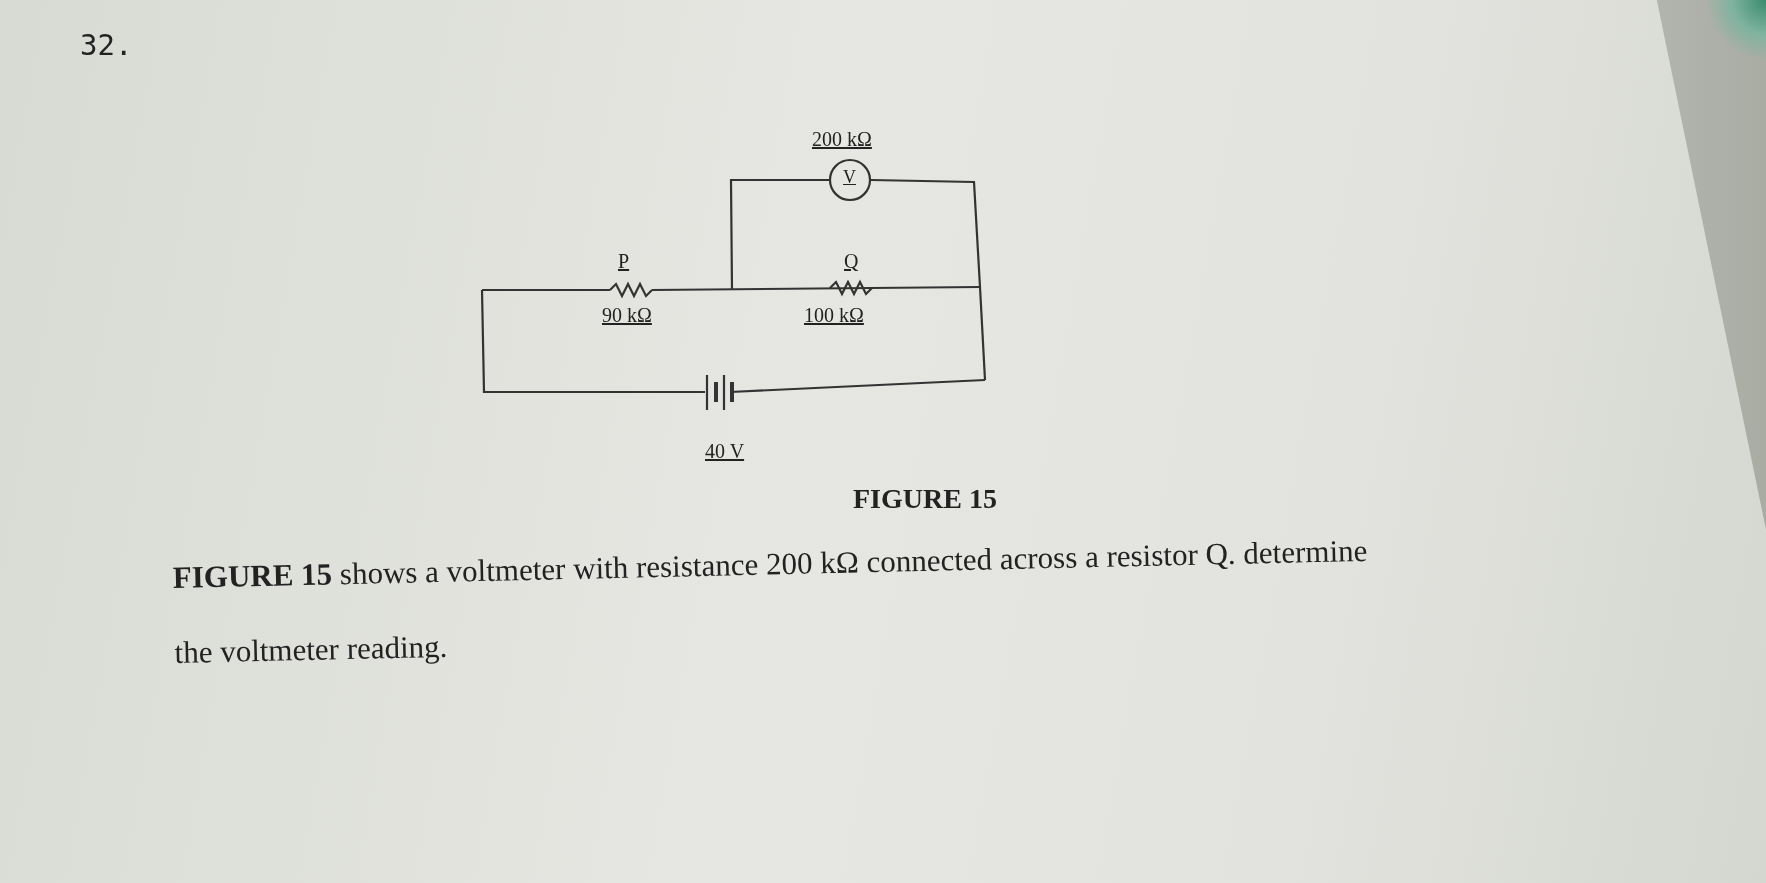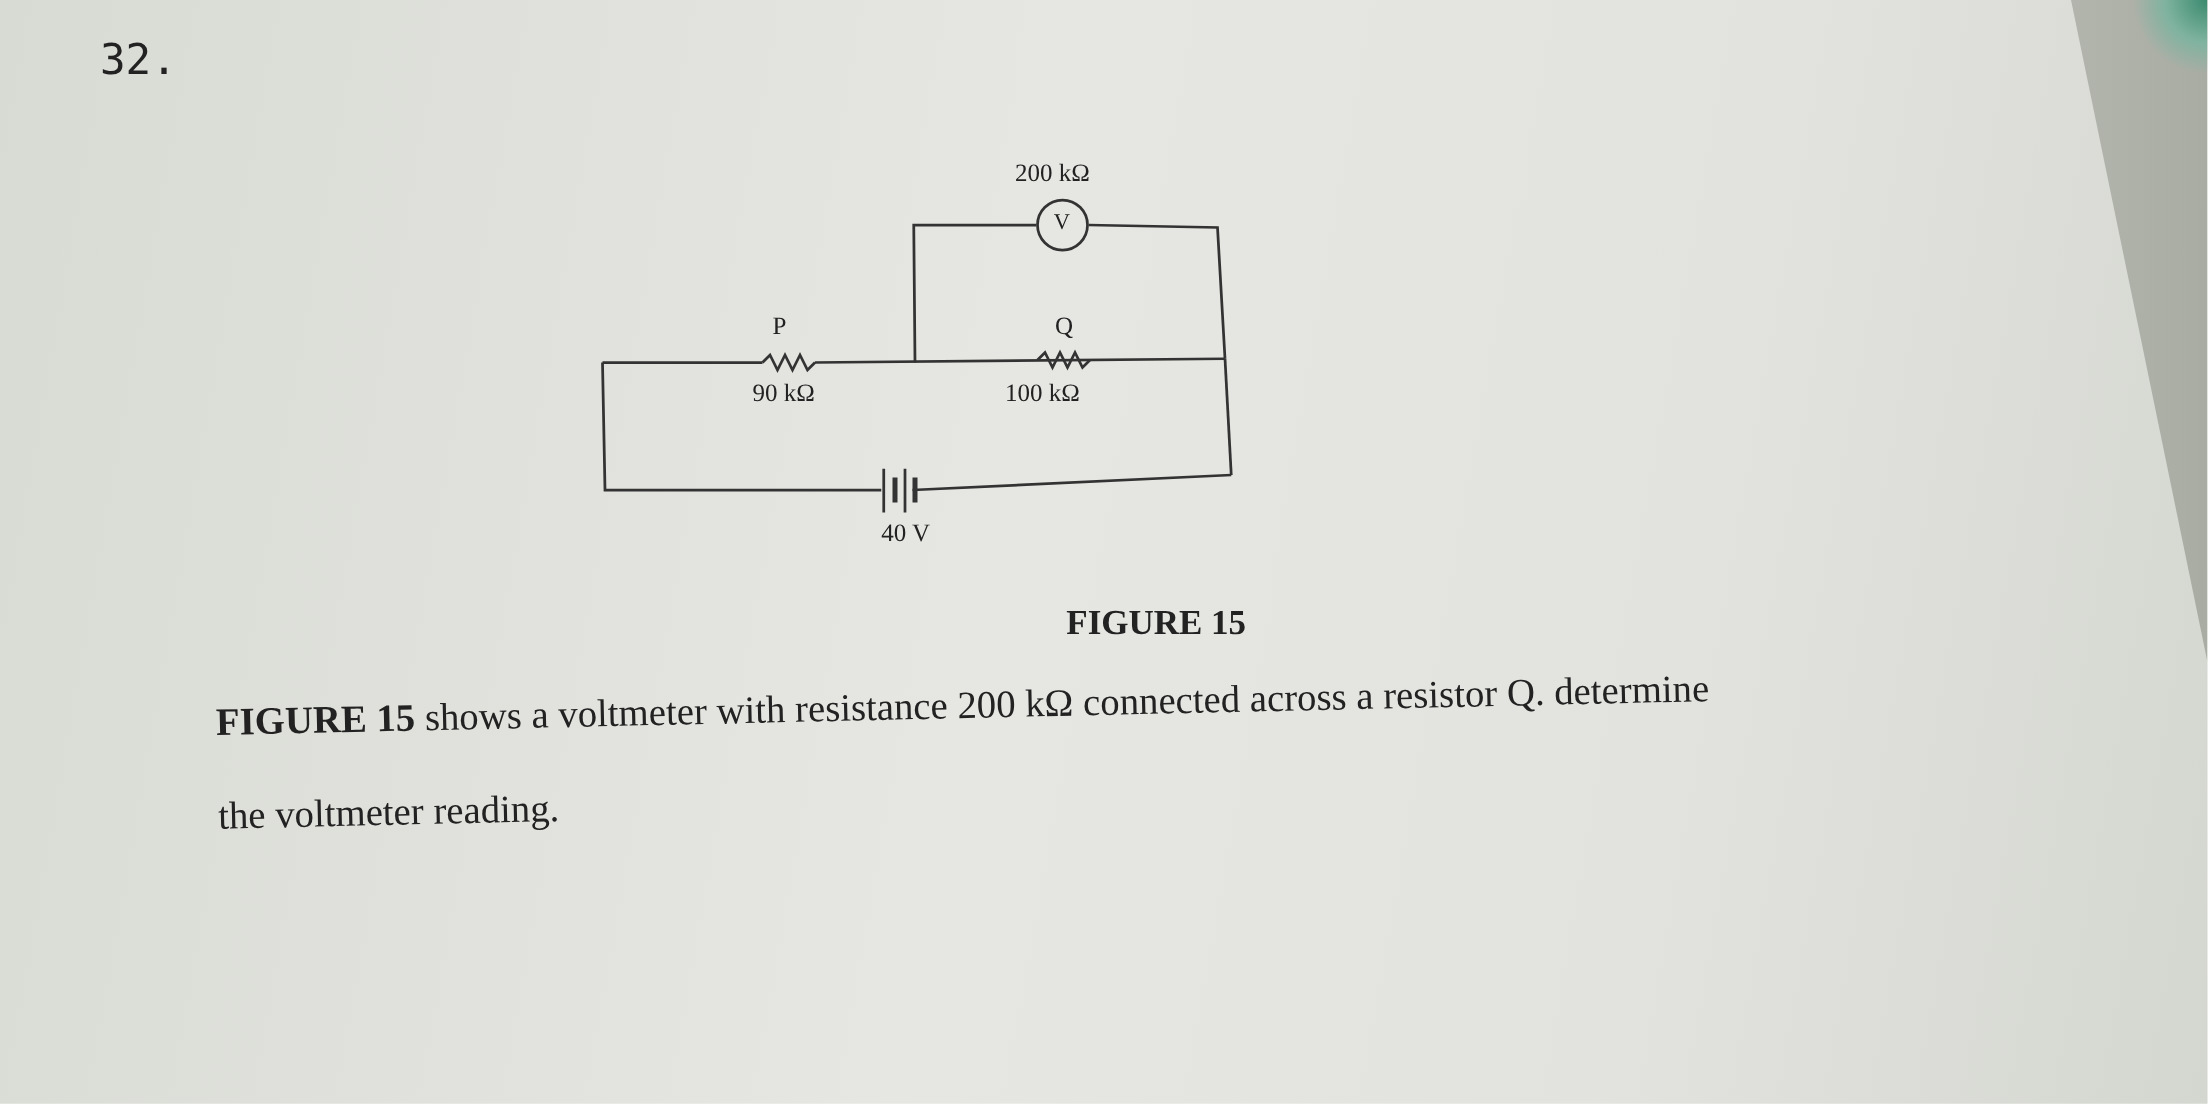--- a/index.html
+++ b/index.html
@@ -3,23 +3,23 @@
 <meta charset="utf-8">
 <style>
   html,body{margin:0;padding:0;}
   body{width:1766px;height:883px;overflow:hidden;position:relative;
     background:linear-gradient(100deg,#d8dad4 0%,#e6e7e2 45%,#e2e3de 75%,#d4d6d0 100%);
     font-family:"Liberation Serif","DejaVu Serif",serif;color:#222;}
   .shadow-strip{position:absolute;right:0;top:0;width:260px;height:883px;
     background:linear-gradient(90deg,#bfc1ba,#a9aca3);clip-path:polygon(58% 0,100% 0,100% 60%);}
   .green-edge{position:absolute;right:0;top:0;width:60px;height:60px;
     background:radial-gradient(circle at 100% 0,#3a8a6e,#7fb3a0 40%,transparent 70%);}
-  .qnum{position:absolute;left:80px;top:28px;font-family:"DejaVu Sans Mono",monospace;font-size:34px;}
+  .qnum{position:absolute;left:80px;top:28px;font-family:"DejaVu Sans Mono",monospace;font-size:29px;}
   .circuit{position:absolute;left:0;top:0;}
-  .lbl{position:absolute;font-size:20px;}
+  .lbl{position:absolute;font-size:20px;text-decoration:underline;}
   .figcap{position:absolute;left:853px;top:483px;font-size:28px;font-weight:bold;}
   .question{position:absolute;left:172px;top:540px;font-size:31px;width:1450px;
     transform:rotate(-1.3deg);transform-origin:left top;line-height:75px;}
   .question b{font-weight:bold;}
 </style>
 </head>
 <body>
 
 <div class="shadow-strip"></div>
 <div class="green-edge"></div>
@@ -48,20 +48,20 @@
     <line x1="732" y1="382" x2="732" y2="402" stroke-width="4"></line>
   </g>
 </svg>
 
 <div class="lbl" style="left:812px;top:128px">200 kΩ</div>
 <div class="lbl" style="left:843px;top:167px;font-size:18px">V</div>
 <div class="lbl" style="left:618px;top:250px">P</div>
 <div class="lbl" style="left:602px;top:304px">90 kΩ</div>
 <div class="lbl" style="left:844px;top:250px">Q</div>
 <div class="lbl" style="left:804px;top:304px">100 kΩ</div>
-<div class="lbl" style="left:705px;top:416px">40 V</div>
+<div class="lbl" style="left:705px;top:440px">40 V</div>
 
 <div class="figcap">FIGURE 15</div>
 
 <div class="question">
   <div><b>FIGURE 15</b><span> shows a voltmeter with resistance 200 kΩ connected across a resistor Q. determine</span></div>
   <div>the voltmeter reading.</div>
 </div>
 
 </body></html>

